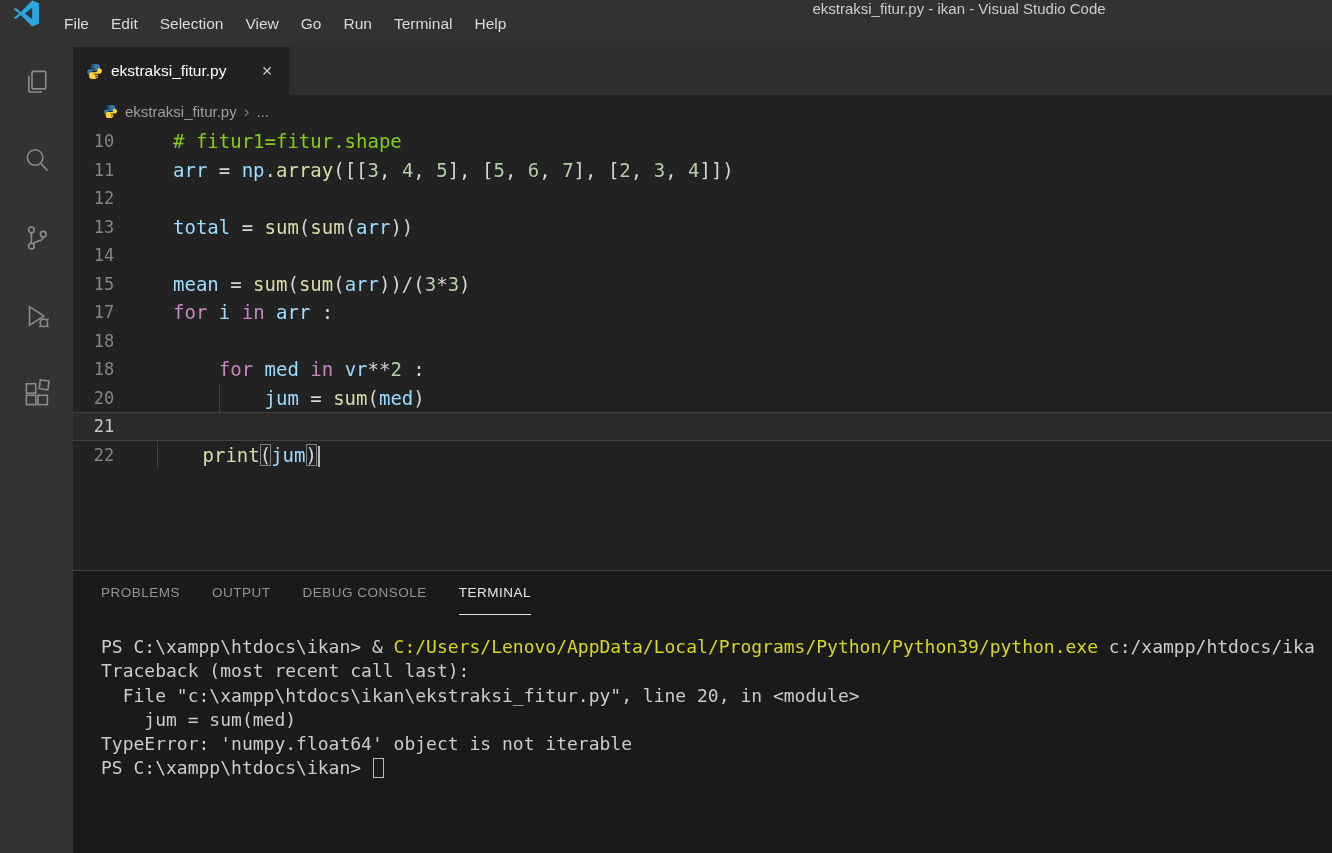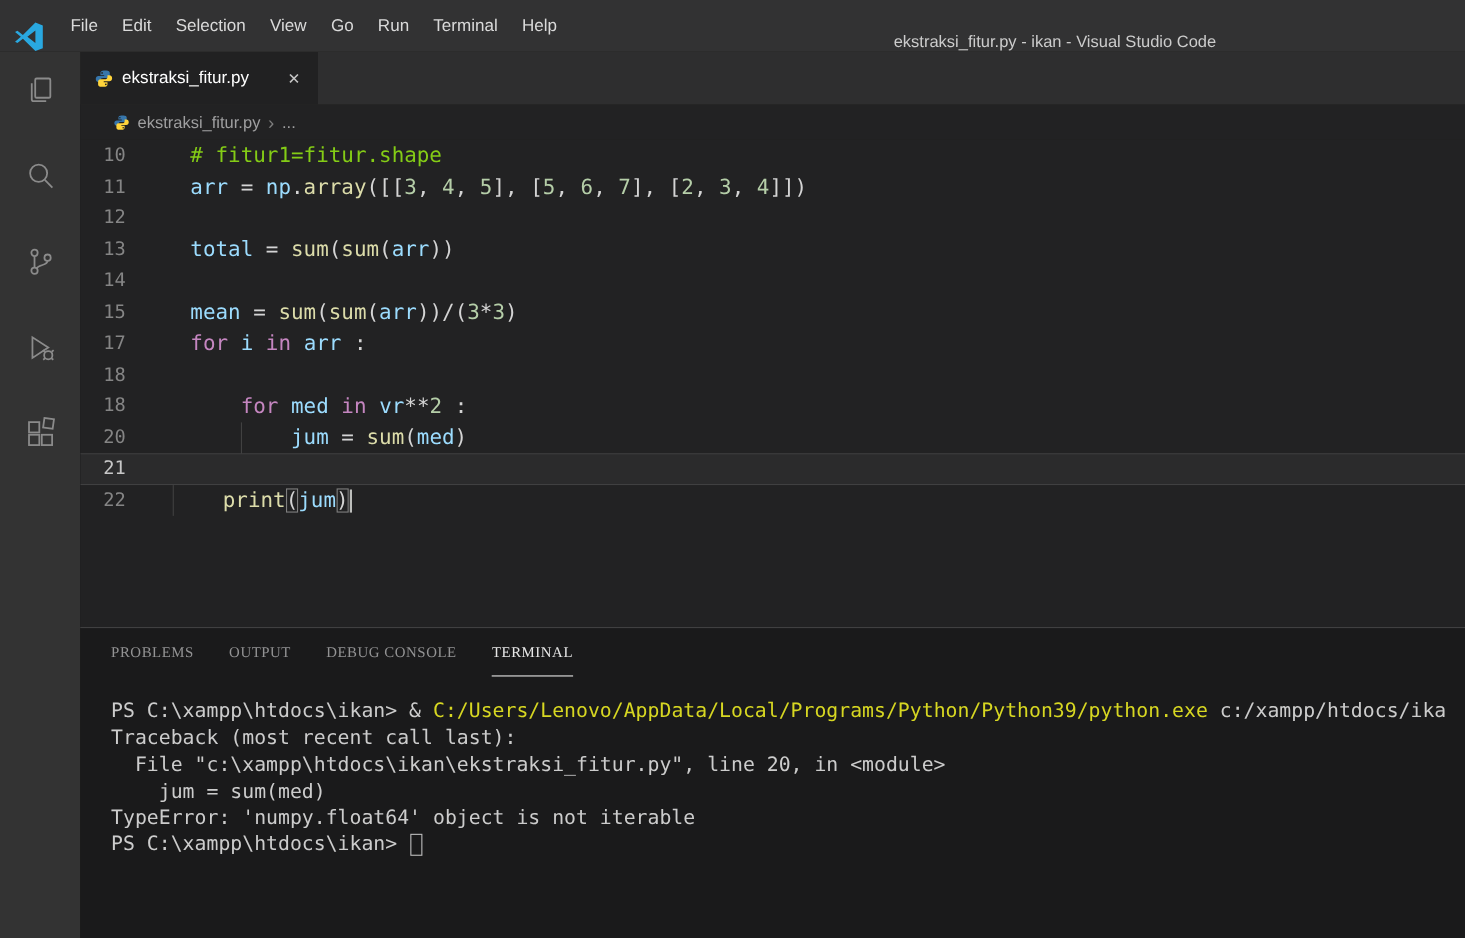--- a/index.html
+++ b/index.html
@@ -1,21 +1,21 @@
 <!DOCTYPE html>
 <html><head>
 <meta charset="utf-8">
 <style>
   * { margin:0; padding:0; box-sizing:border-box; }
   html,body { width:1332px; height:853px; overflow:hidden; background:#1a1a1b;
               font-family:"Liberation Sans", sans-serif; }
   .window { position:relative; width:1332px; height:853px; display:flex; flex-direction:column; }
 
   
-  .titlebar { height:47px; background:#323233; display:flex; align-items:flex-end;
+  .titlebar { height:47px; background:#323233; display:flex; align-items:flex-start;
               color:#cccccc; flex-shrink:0; position:relative; z-index:5; }
   .vscode-logo { width:27px; height:27px; margin:0 13px 0 13px; flex-shrink:0; }
   .menu-bar { display:flex; align-items:center; height:100%; }
   .menu-item { padding:0 11px; font-size:15.5px; color:#dadada; cursor:default; }
   .window-title { position:absolute; left:72%; transform:translateX(-50%);
                   font-size:15px; color:#cccccc; white-space:nowrap; }
 
   
   .main { flex:1; display:flex; min-height:0; }
   .activitybar { width:73px; background:#333333; display:flex; flex-direction:column;
@@ -61,21 +61,21 @@
   .bracket-box { outline:1px solid #7f7f7f; outline-offset:-1px; }
   .editor-cursor { display:inline-block; width:2px; height:21px; background:#bdbebb;
                    vertical-align:middle; margin-left:1px; }
 
   
   .panel { height:283px; flex-shrink:0; background:#1a1a1b; border-top:1px solid #404041;
            display:flex; flex-direction:column; }
   .panel-tabs { height:44px; display:flex; align-items:stretch; padding-left:28px; gap:32px;
                 flex-shrink:0; }
   .panel-tab { display:flex; align-items:center; font-size:13.5px; letter-spacing:0.5px;
-               color:#939394; border-bottom:1.5px solid transparent; cursor:default;font-family:Liberation Serif, serif; }
+               color:#939394; border-bottom:1.5px solid transparent; cursor:default; }
   .panel-tab.active { color:#e7e7e7; border-bottom-color:#e7e7e7; }
 
   .terminal { flex:1; padding:20px 2px 0 28px; overflow:hidden;
               font-family:"DejaVu Sans Mono", monospace; font-size:18px; color:#cccccc; }
   .term-line { height:24.3px; line-height:24.3px; white-space:pre; }
   .tseg-plain  { color:#cccccc; }
   .tseg-yellow { color:#d7d722; }
   .term-cursor { display:inline-block; width:11px; height:20px; border:1px solid #bdbdbd;
                  vertical-align:text-bottom; margin-left:1px; }
 </style>

